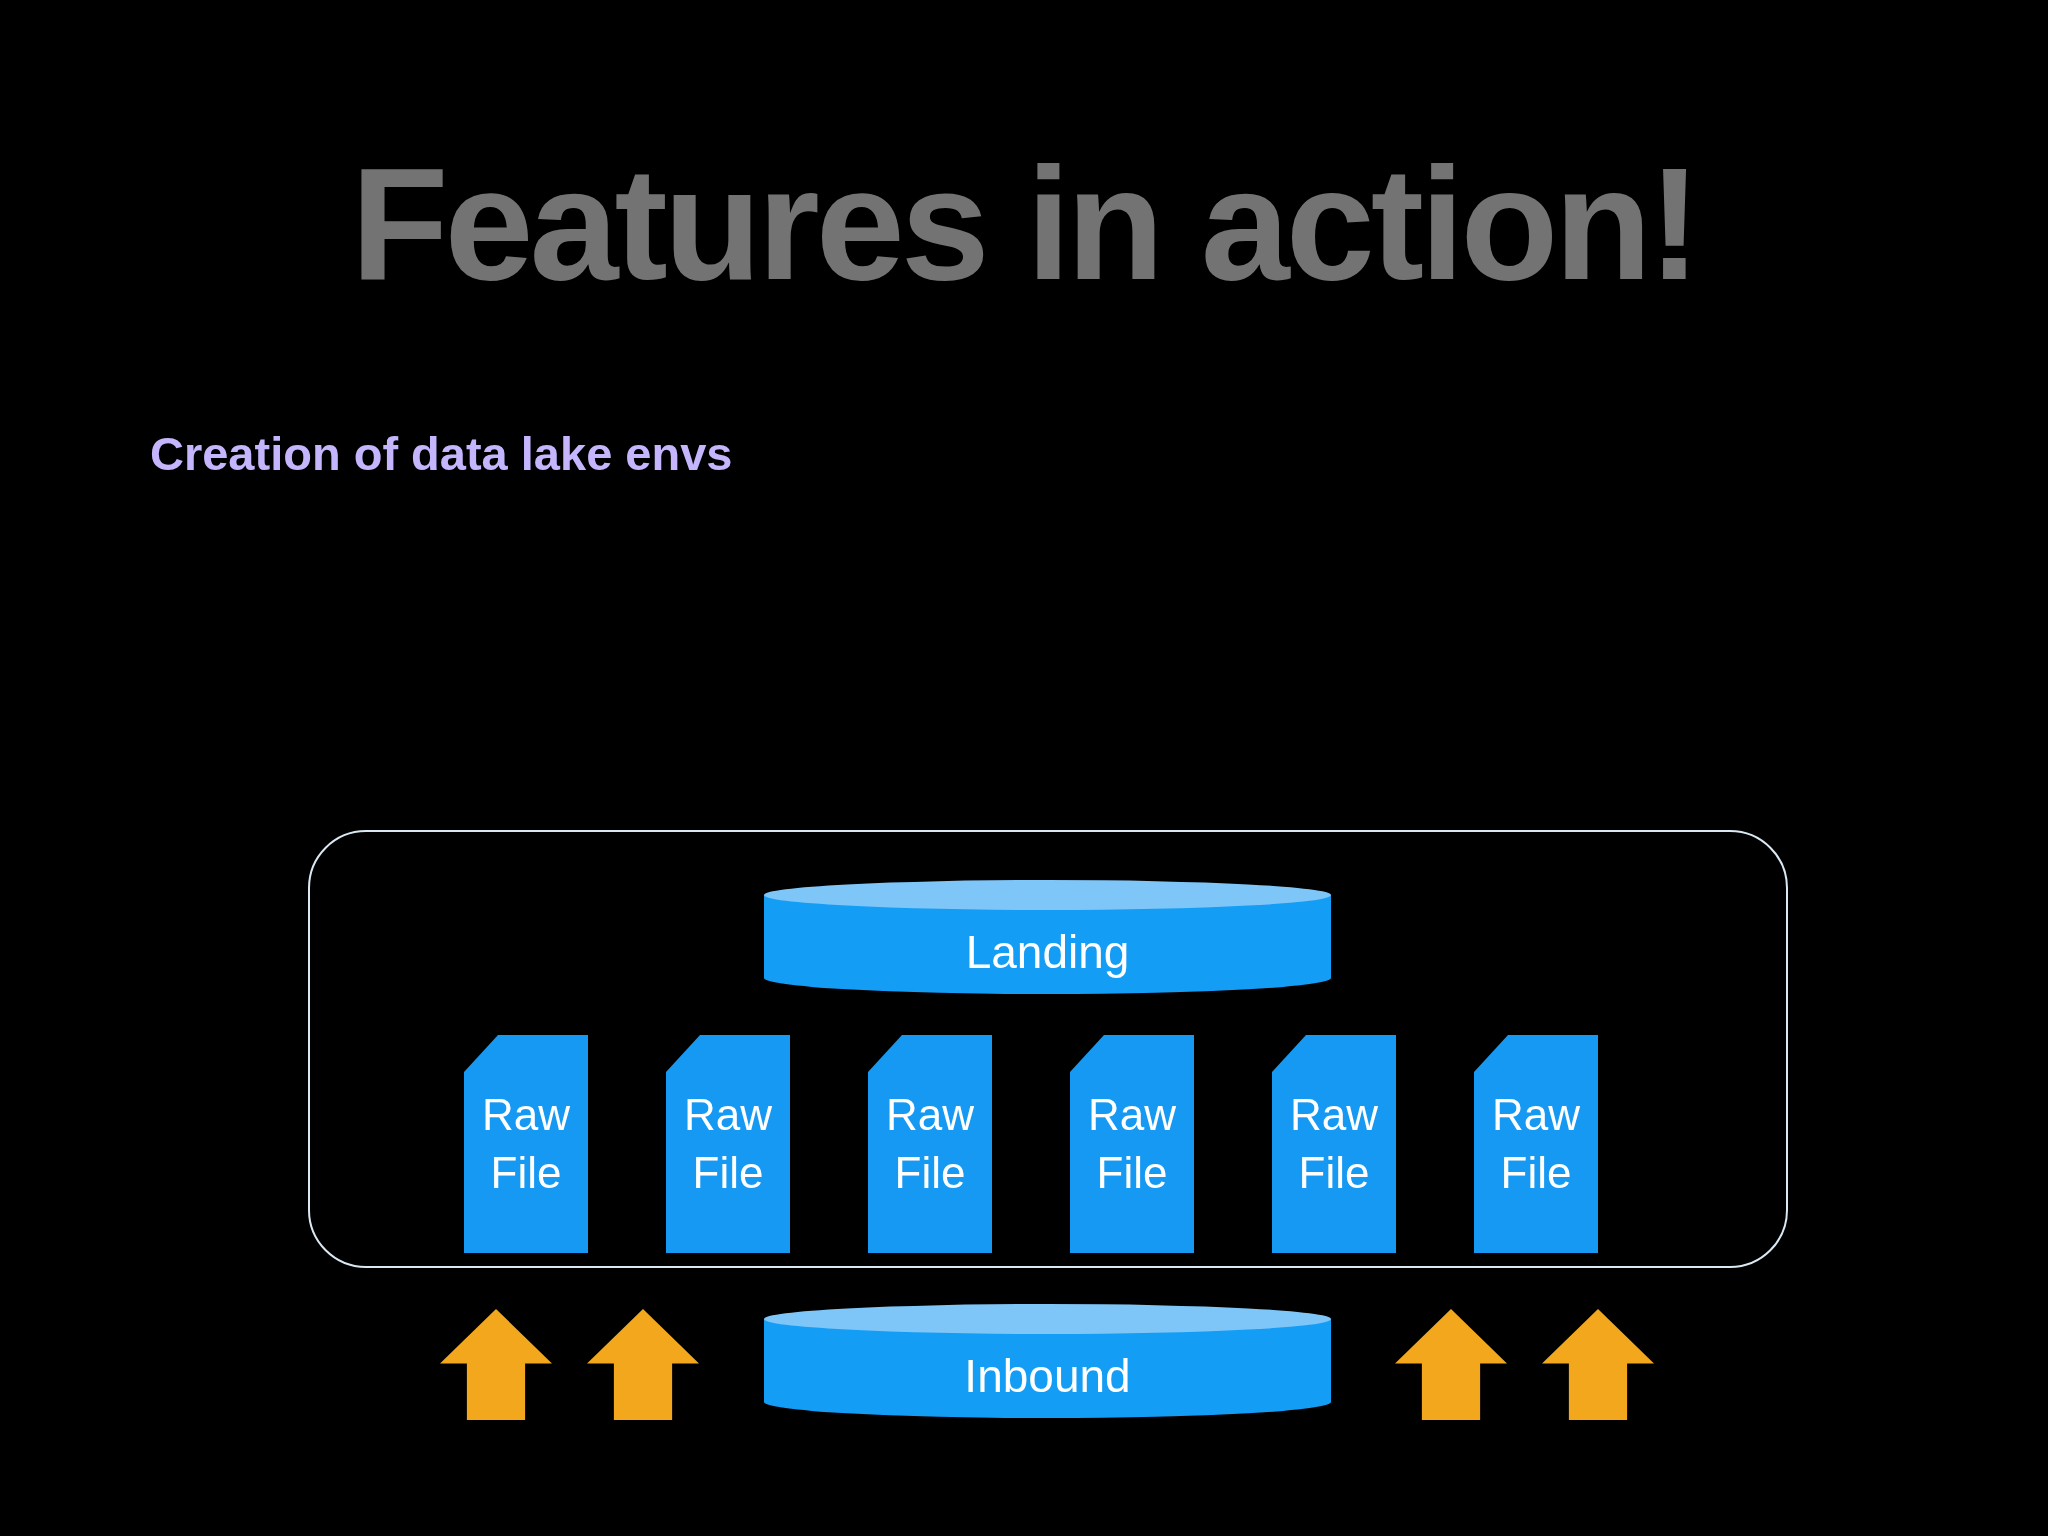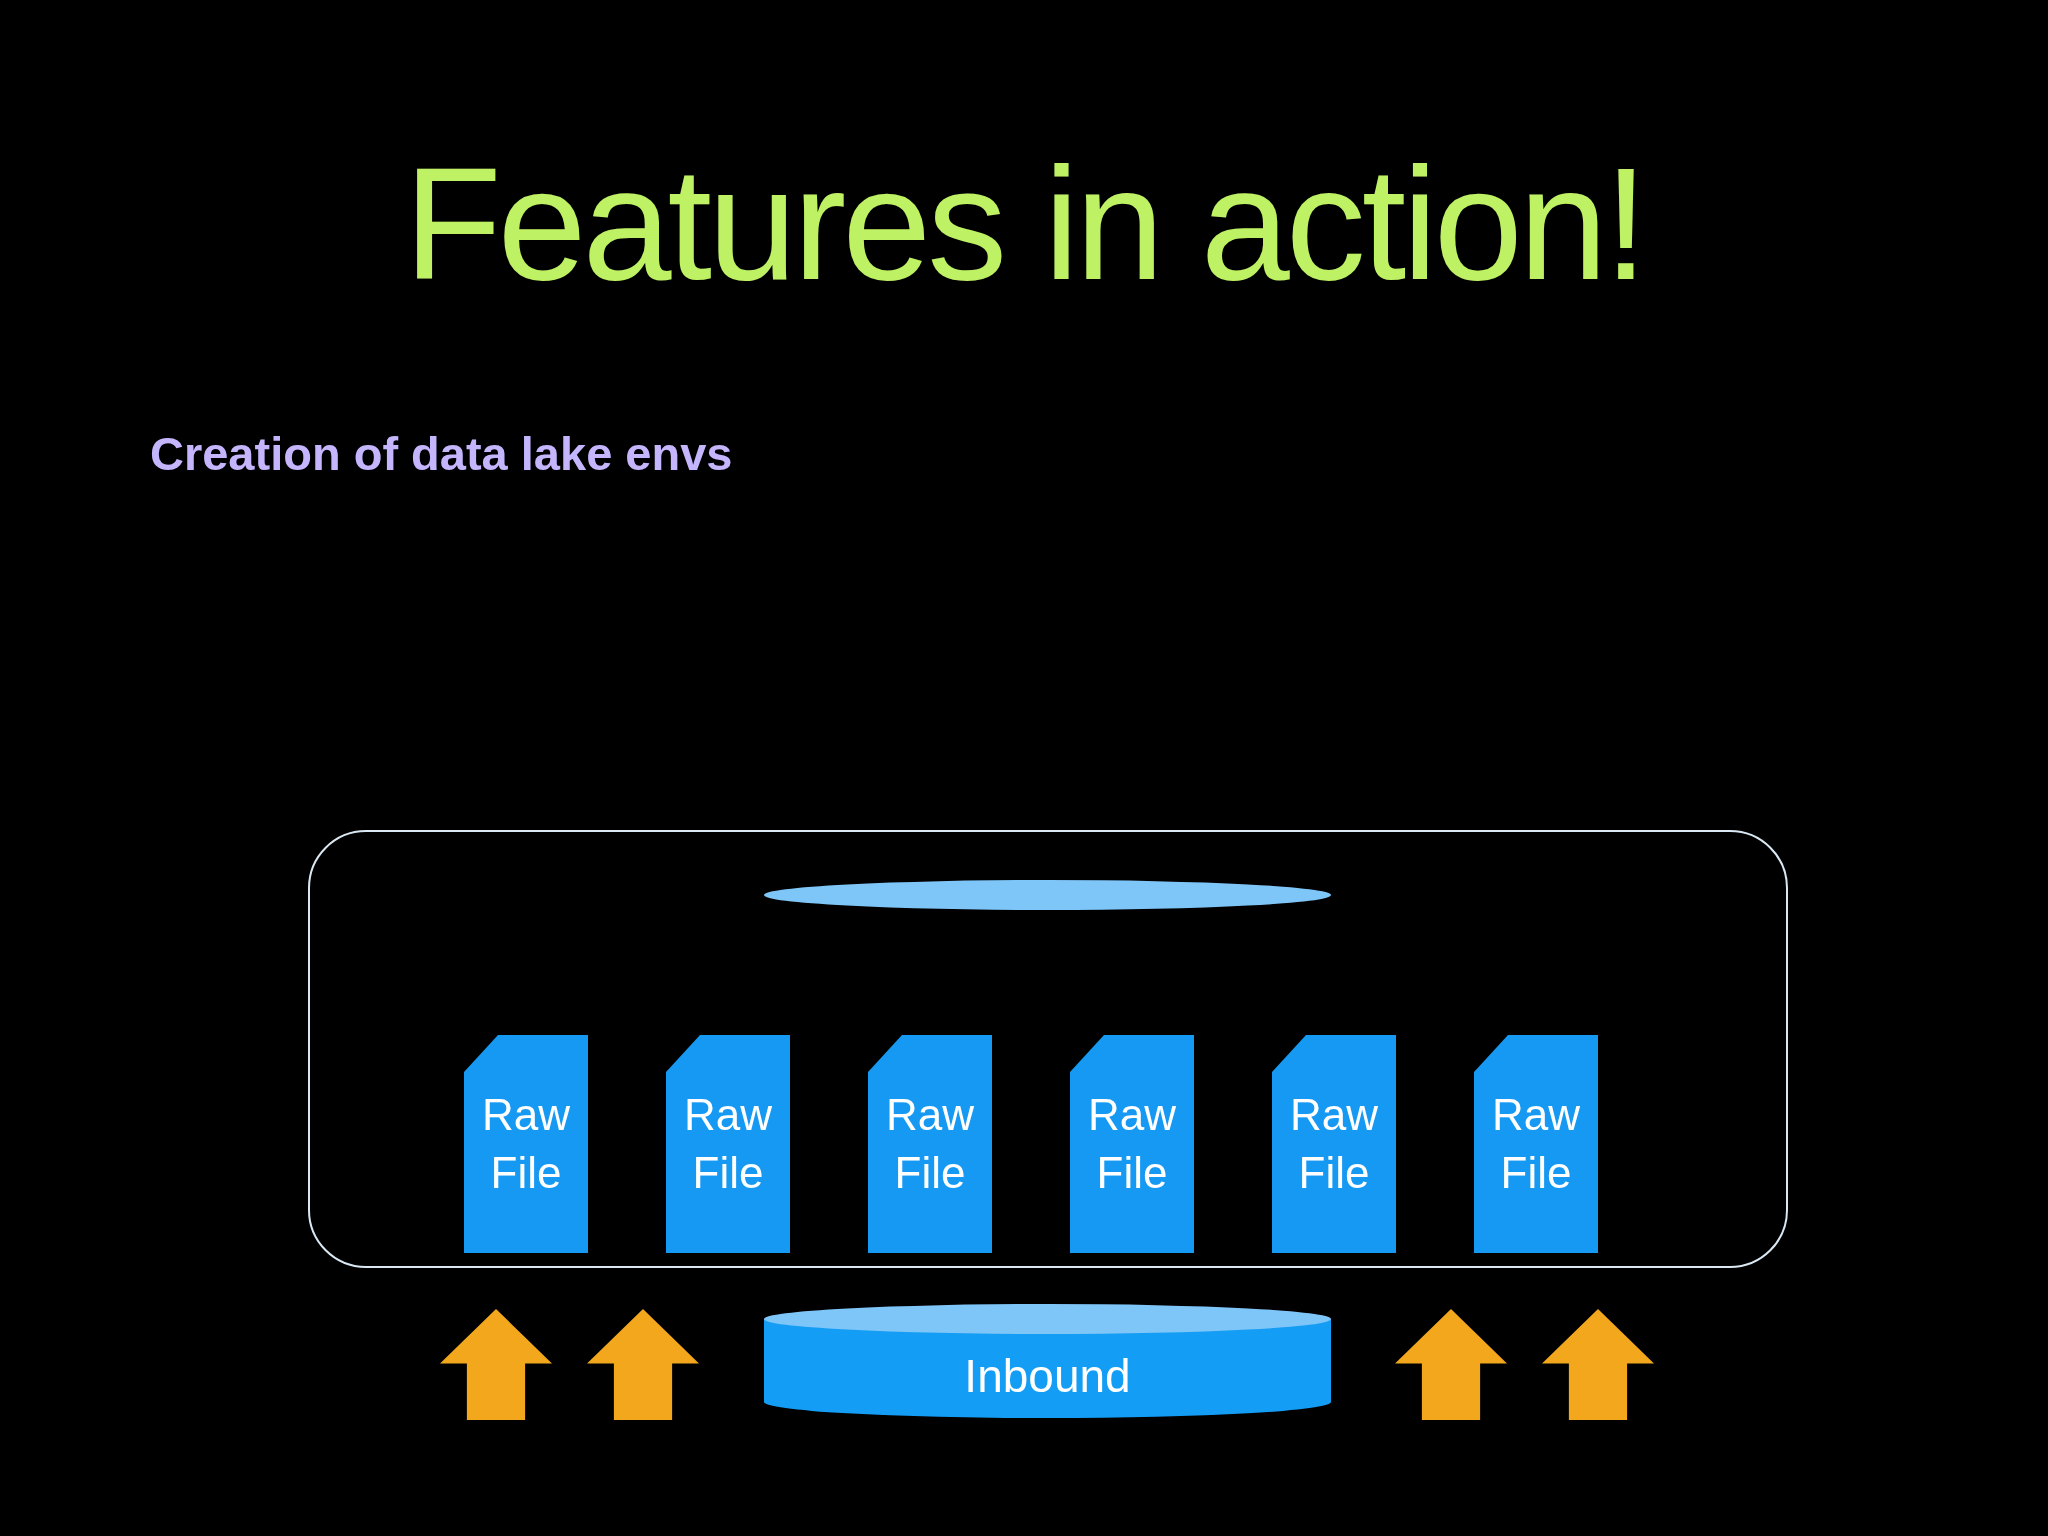--- a/index.html
+++ b/index.html
@@ -5,22 +5,22 @@
   html,body{margin:0;padding:0;background:#000;}
   #canvas{
     position:relative;width:2048px;height:1536px;background:#000000;overflow:hidden;
     font-family:"Liberation Sans",sans-serif;color:#ffffff;
   }
   .abs{position:absolute;}
 
   
   .title{
     left:0;right:0;top:136px;text-align:center;
-    font-size:160px;font-weight:400;letter-spacing:-0.025em;line-height:1.1;
-    color:#bef264;white-space:nowrap;
+    font-size:160px;font-weight:700;letter-spacing:-0.025em;line-height:1.1;
+    color:#737373;white-space:nowrap;
   }
   .subtitle{
     left:150px;top:426px;font-size:47px;font-weight:700;color:#c4b5fd;white-space:nowrap;
   }
 
   
   .lake-box{
     left:308px;top:830px;width:1480px;height:438px;
     border:2px solid #D9E8F3;border-radius:58px;background:transparent;
     box-sizing:border-box;
@@ -66,20 +66,23 @@
 
 <div id="canvas">
 
   <div class="abs title">Features in action!</div>
   <div class="abs subtitle">Creation of data lake envs</div>
 
   <div class="abs lake-box"></div>
 
   <div class="abs cylinder cyl-landing">
     <div class="cyl-top"></div>
+    <div class="cyl-body">
+      <span class="cyl-label">Landing</span>
+    </div>
   </div>
 
   <div class="abs rawfile f1">
     <span class="line">Raw</span>
     <span class="line">File</span>
   </div>
   <div class="abs rawfile f2">
     <span class="line">Raw</span>
     <span class="line">File</span>
   </div>

